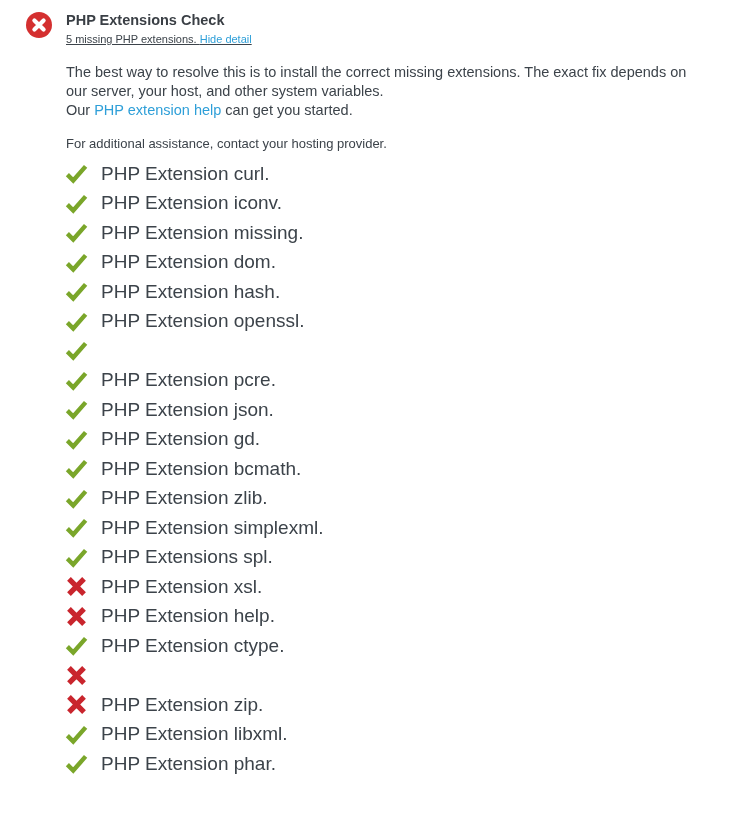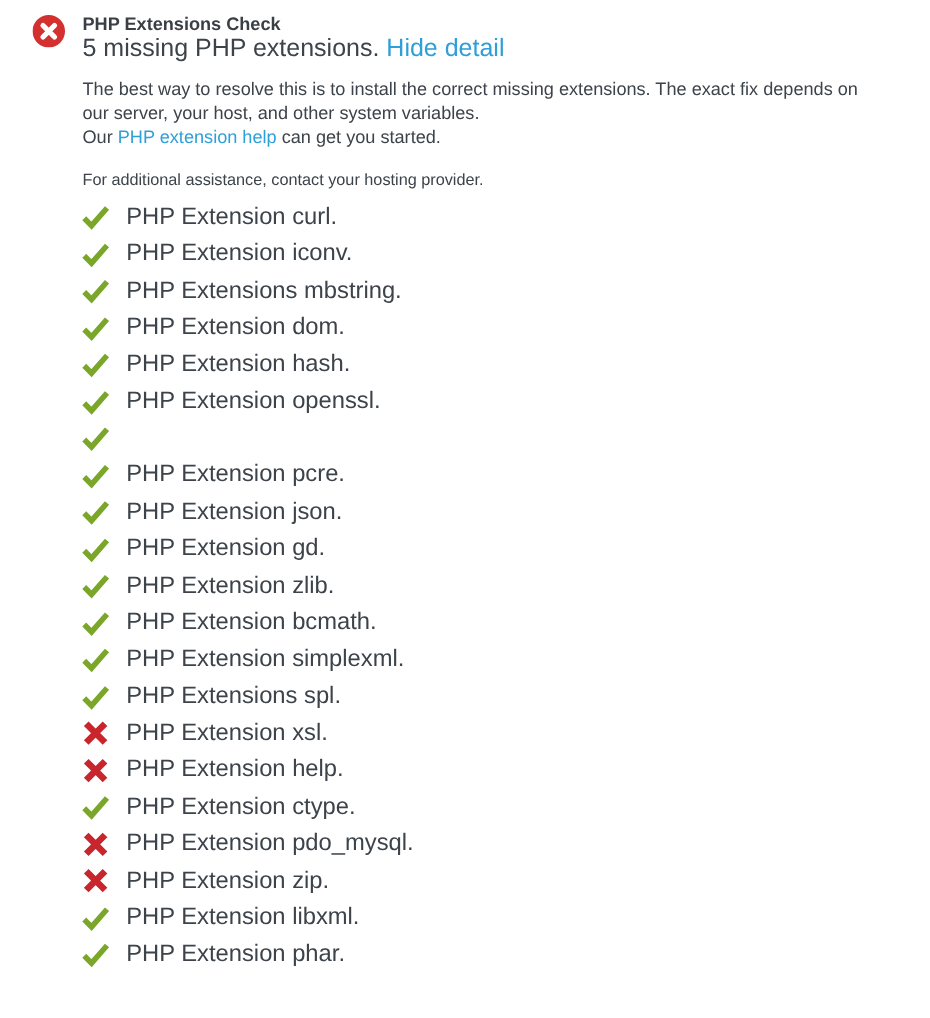--- a/index.html
+++ b/index.html
@@ -33,22 +33,23 @@
   .content {
     padding: 11px 8px 0 66px;
   }
   .check-title {
     font-size: 14.5px;
     font-weight: 700;
     line-height: 19px;
     color: #3a3f45;
   }
   .check-summary {
-    font-size: 20px;
+    font-size: 11px;
     line-height: 19px;
+    text-decoration: underline;
   }
   a.link {
     color: var(--color-link);
     text-decoration: none;
     cursor: pointer;
   }
   .para-resolve {
     margin-top: 14px;
     font-size: 14.5px;
     line-height: 19px;
@@ -131,21 +132,21 @@
 
   <li class="pass">
     <span class="icon-box">
       <span class="icon-check">
         <svg viewBox="0 0 24 24" width="23" height="23" aria-hidden="true">
           <path d="M2.5 13.2 L8.6 19.3 L21.5 4.6" fill="none" stroke="currentColor" stroke-width="4.6"></path>
         </svg>
       </span>
 
     </span>
-    <span>PHP Extensions mbstring.</span>
+    <span>PHP Extension missing.</span>
   </li>
 
   <li class="pass">
     <span class="icon-box">
       <span class="icon-check">
         <svg viewBox="0 0 24 24" width="23" height="23" aria-hidden="true">
           <path d="M2.5 13.2 L8.6 19.3 L21.5 4.6" fill="none" stroke="currentColor" stroke-width="4.6"></path>
         </svg>
       </span>
 
@@ -226,33 +227,33 @@
 
   <li class="pass">
     <span class="icon-box">
       <span class="icon-check">
         <svg viewBox="0 0 24 24" width="23" height="23" aria-hidden="true">
           <path d="M2.5 13.2 L8.6 19.3 L21.5 4.6" fill="none" stroke="currentColor" stroke-width="4.6"></path>
         </svg>
       </span>
 
     </span>
+    <span>PHP Extension bcmath.</span>
+  </li>
+
+  <li class="pass">
+    <span class="icon-box">
+      <span class="icon-check">
+        <svg viewBox="0 0 24 24" width="23" height="23" aria-hidden="true">
+          <path d="M2.5 13.2 L8.6 19.3 L21.5 4.6" fill="none" stroke="currentColor" stroke-width="4.6"></path>
+        </svg>
+      </span>
+
+    </span>
     <span>PHP Extension zlib.</span>
-  </li>
-
-  <li class="pass">
-    <span class="icon-box">
-      <span class="icon-check">
-        <svg viewBox="0 0 24 24" width="23" height="23" aria-hidden="true">
-          <path d="M2.5 13.2 L8.6 19.3 L21.5 4.6" fill="none" stroke="currentColor" stroke-width="4.6"></path>
-        </svg>
-      </span>
-
-    </span>
-    <span>PHP Extension bcmath.</span>
   </li>
 
   <li class="pass">
     <span class="icon-box">
       <span class="icon-check">
         <svg viewBox="0 0 24 24" width="23" height="23" aria-hidden="true">
           <path d="M2.5 13.2 L8.6 19.3 L21.5 4.6" fill="none" stroke="currentColor" stroke-width="4.6"></path>
         </svg>
       </span>
 
@@ -310,21 +311,20 @@
 
   <li class="fail">
     <span class="icon-box">
 
       <span class="icon-x">
         <svg viewBox="0 0 24 24" width="21" height="21" aria-hidden="true">
           <path d="M3.4 3.4 L20.6 20.6 M20.6 3.4 L3.4 20.6" fill="none" stroke="currentColor" stroke-width="6"></path>
         </svg>
       </span>
     </span>
-    <span>PHP Extension pdo_mysql.</span>
   </li>
 
 
   <li class="fail">
     <span class="icon-box">
 
       <span class="icon-x">
         <svg viewBox="0 0 24 24" width="21" height="21" aria-hidden="true">
           <path d="M3.4 3.4 L20.6 20.6 M20.6 3.4 L3.4 20.6" fill="none" stroke="currentColor" stroke-width="6"></path>
         </svg>

